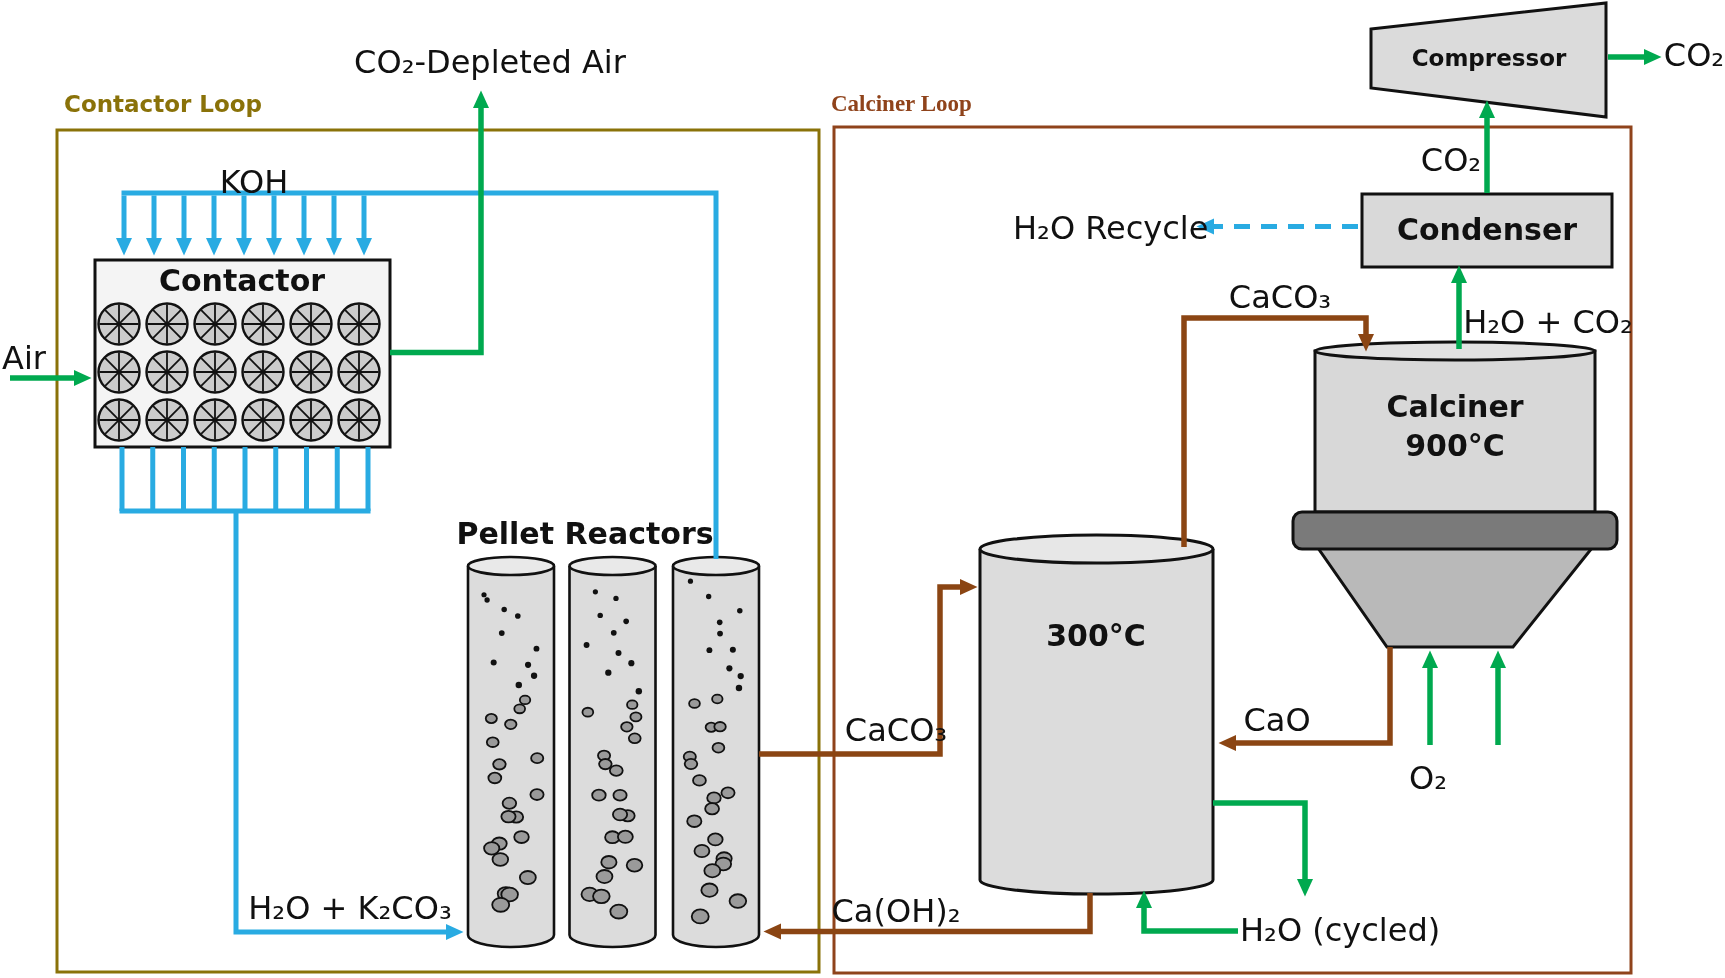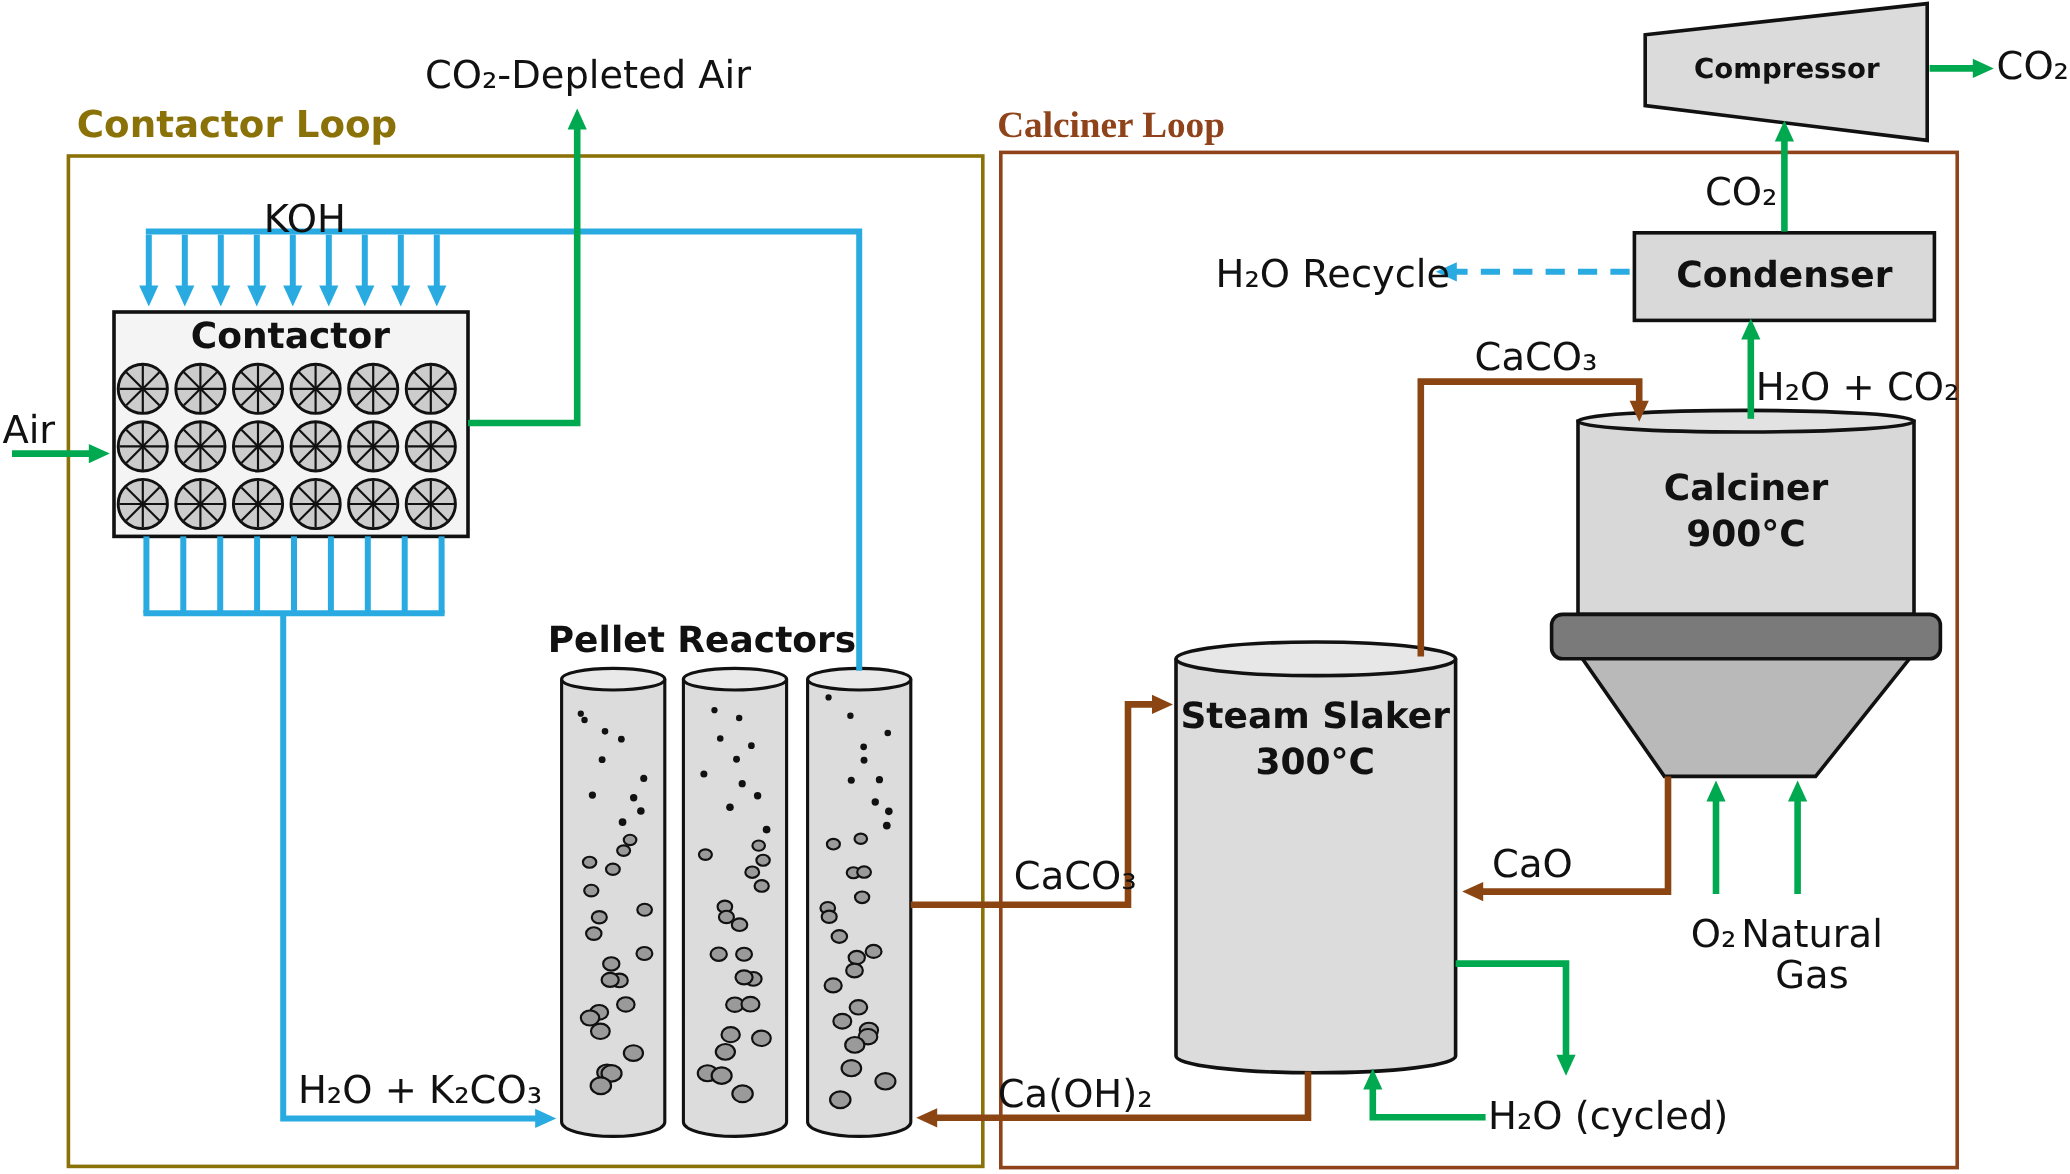--- a/index.html
+++ b/index.html
@@ -8,21 +8,21 @@
     font-family:"DejaVu Sans", sans-serif;color:#111;
   }
   .layer{position:absolute;left:0;top:0;}
   .lbl{
     position:absolute;white-space:nowrap;font-size:32px;line-height:1.05;color:#111;
     transform:translate(-50%,-50%);
   }
   .lbl.bold{font-weight:bold;font-size:30px;}
   .lbl.left{transform:translate(0,-50%);}
   .lbl.wrap{white-space:normal;text-align:center;}
-  .loop-title{position:absolute;font-weight:bold;font-size:31px;white-space:nowrap;transform:translate(0,-50%);}
+  .loop-title{position:absolute;font-weight:bold;font-size:23px;white-space:nowrap;transform:translate(0,-50%);}
   .t-olive{color:#8A7209;}
   .t-brown{color:#8F431B;font-family:Liberation Serif, serif;}
 </style>
 </head>
 <body>
 
 <div class="canvas">
 
   <svg class="layer" width="1725" height="978" viewBox="0 0 1725 978">
     <defs>
@@ -344,28 +344,26 @@
   <div class="loop-title t-brown" style="left:831px;top:104px">Calciner Loop</div>
 
   <div class="lbl" style="left:490px;top:63px">CO₂-Depleted Air</div>
   <div class="lbl" style="left:254px;top:183px">KOH</div>
   <div class="lbl left" style="left:2px;top:359px">Air</div>
   <div class="lbl bold" style="left:242px;top:281px">Contactor</div>
   <div class="lbl" style="left:350px;top:909px">H₂O + K₂CO₃</div>
   <div class="lbl bold" style="left:585px;top:534px">Pellet Reactors</div>
   <div class="lbl" style="left:896px;top:731px">CaCO₃</div>
   <div class="lbl" style="left:896px;top:912px">Ca(OH)₂</div>
-  <div class="lbl bold" style="left:1096px;top:597px">Steam Slaker</div>
   <div class="lbl bold" style="left:1096px;top:636px">300°C</div>
   <div class="lbl left" style="left:1240px;top:931px">H₂O (cycled)</div>
   <div class="lbl" style="left:1277px;top:721px">CaO</div>
   <div class="lbl" style="left:1280px;top:298px">CaCO₃</div>
   <div class="lbl bold" style="left:1455px;top:407px">Calciner</div>
   <div class="lbl bold" style="left:1455px;top:446px">900°C</div>
   <div class="lbl" style="left:1548px;top:323px">H₂O + CO₂</div>
   <div class="lbl" style="left:1428px;top:779px">O₂</div>
-  <div class="lbl wrap" style="left:1510px;top:796px;width:125px">Natural Gas</div>
   <div class="lbl left" style="left:1013px;top:229px">H₂O Recycle</div>
   <div class="lbl" style="left:1451px;top:161px">CO₂</div>
   <div class="lbl bold" style="left:1487px;top:230px">Condenser</div>
   <div class="lbl bold" style="left:1489px;top:58px;font-size:23px">Compressor</div>
   <div class="lbl" style="left:1694px;top:56px">CO₂</div>
 </div>
 
 </body></html>

